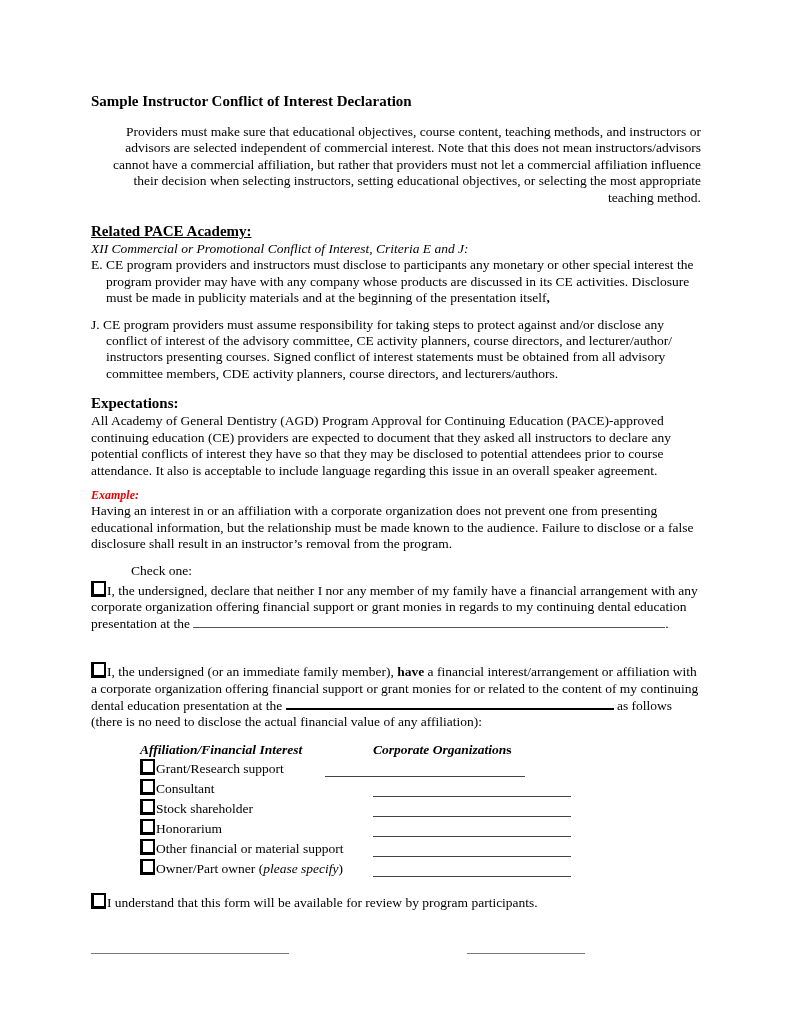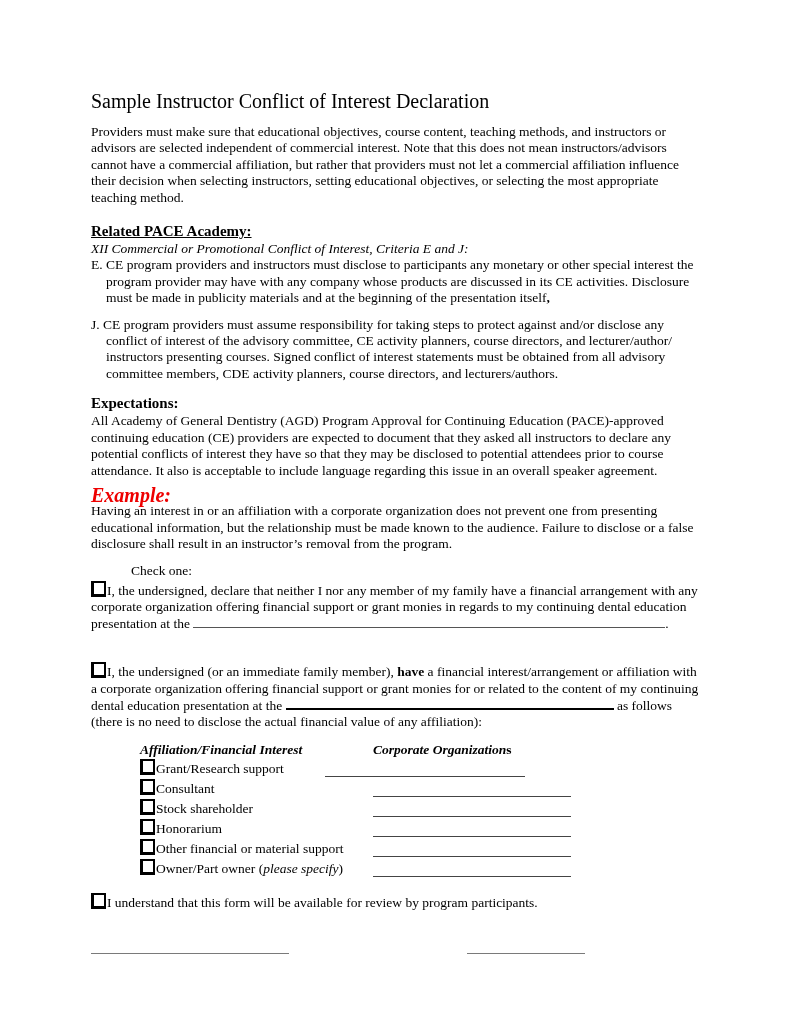--- a/index.html
+++ b/index.html
@@ -8,30 +8,30 @@
     width:791px;height:1024px;
     margin:0 auto;
     background:#ffffff;
     box-sizing:border-box;
     padding:92px 90px 0 91px;
     font-family:"Liberation Serif","DejaVu Serif",serif;
     font-size:13.5px;line-height:16.4px;color:#000;
     overflow:hidden;
   }
   p{margin:0;}
-  .title{font-size:20px;font-weight:normal;line-height:19px;}
-  .intro{margin-top:13px;}
+  .title{font-size:15px;font-weight:bold;line-height:19px;}
+  .intro{margin-top:13px;text-align:right;}
   .section-heading{font-size:15px;font-weight:bold;line-height:19px;margin-top:16px;}
   .underlined{text-decoration:underline;}
   .subheading{font-style:italic;}
   .hang{padding-left:15px;text-indent:-15px;}
   .hang + .hang{margin-top:10px;}
   .pace-items{margin-top:0;}
   .expect-heading{margin-top:12px;}
-  .example-heading{margin-top:8px;font-size:20px;font-weight:bold;font-style:italic;color:#ee0000;line-height:16.4px;}
+  .example-heading{margin-top:8px;font-size:12px;font-weight:bold;font-style:italic;color:#ee0000;line-height:16.4px;}
   .checkone{margin-top:10px;margin-left:40px;}
   .decl1{margin-top:2px;}
   .decl2{margin-top:30px;}
   .chk{
     display:inline-block;width:10px;height:11px;
     border:2px solid #000;border-left-width:3px;border-bottom-width:3px;
     background:#fff;vertical-align:-2px;margin-right:1px;
   }
   .blank{display:inline-block;border-bottom:1px solid #555;height:11px;vertical-align:baseline;}
   .blank-decl1{width:472px;}

